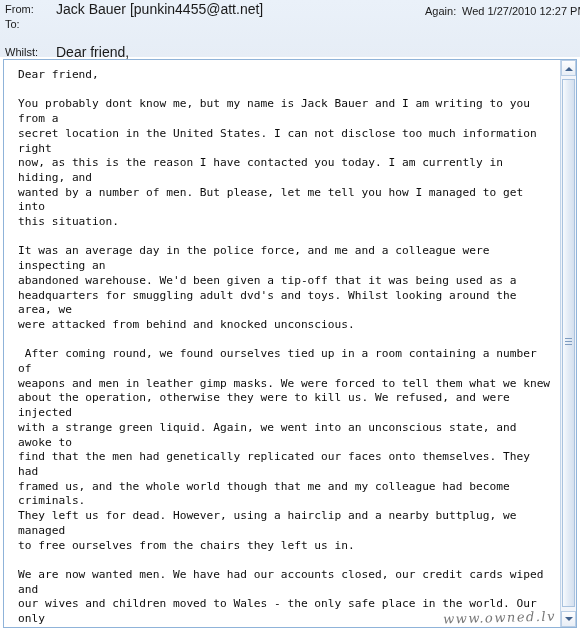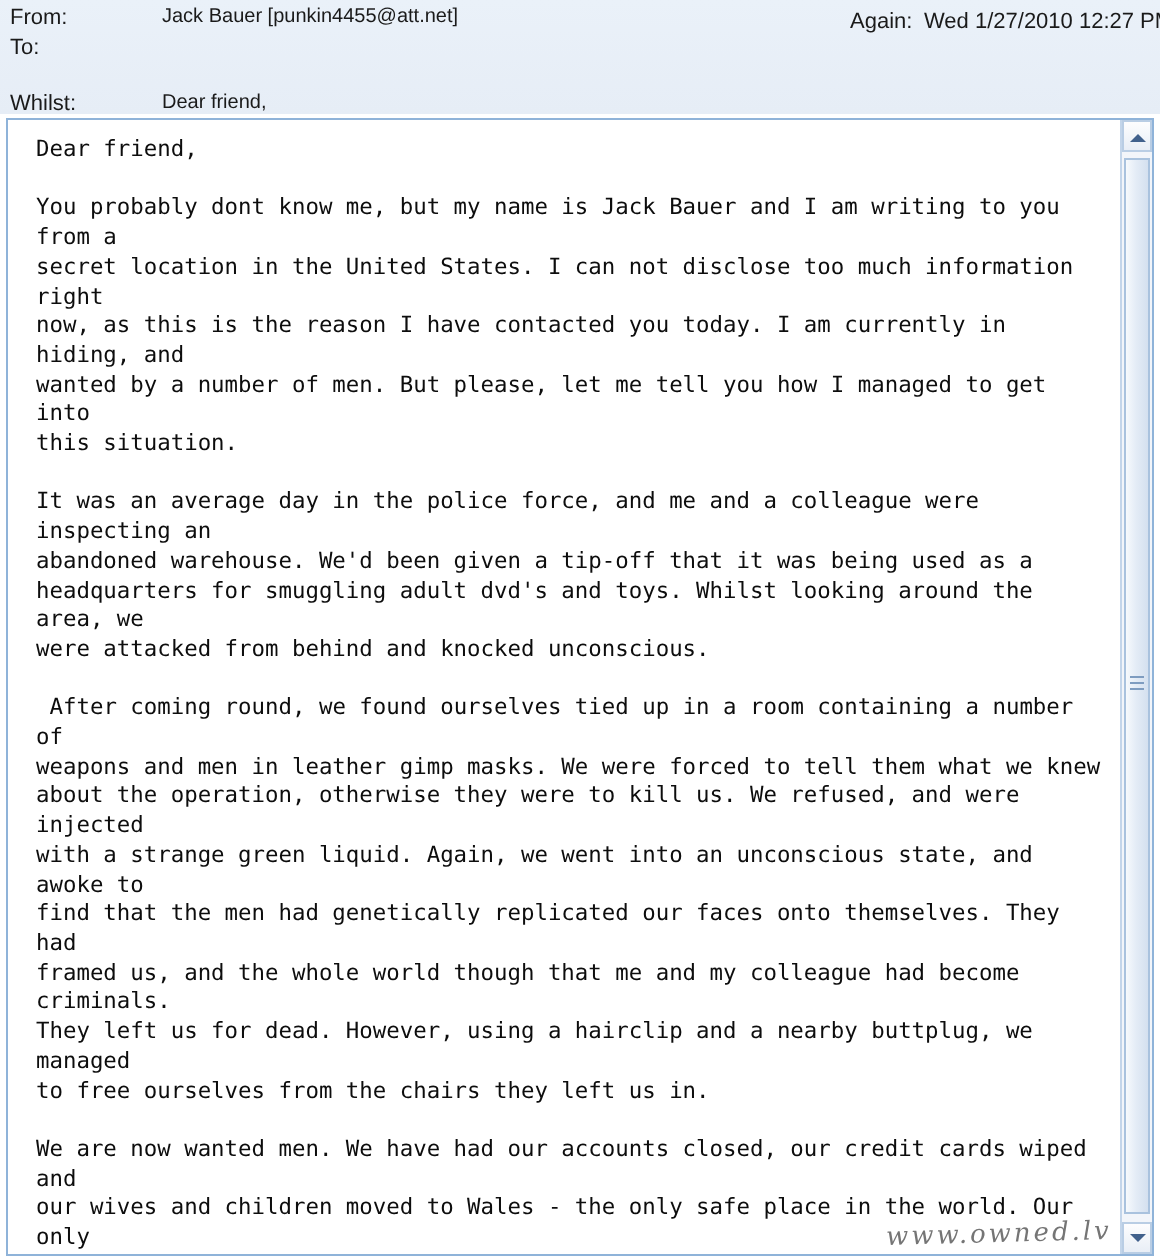--- a/index.html
+++ b/index.html
@@ -39,22 +39,22 @@
   .hdr-row.r-subject { top: 45px; }
 
   .hdr-label {
     position: absolute;
     left: 5px;
     font-size: 11px;
     color: #1a1a1a;
   }
   .hdr-value {
     position: absolute;
-    left: 81px;
-    font-size: 10px;
+    left: 56px;
+    font-size: 14px;
     color: #1a1a1a;
   }
   .sent-label {
     position: absolute;
     left: 425px;
     top: 2px;
     font-size: 11px;
     color: #1a1a1a;
   }
   .sent-value {

